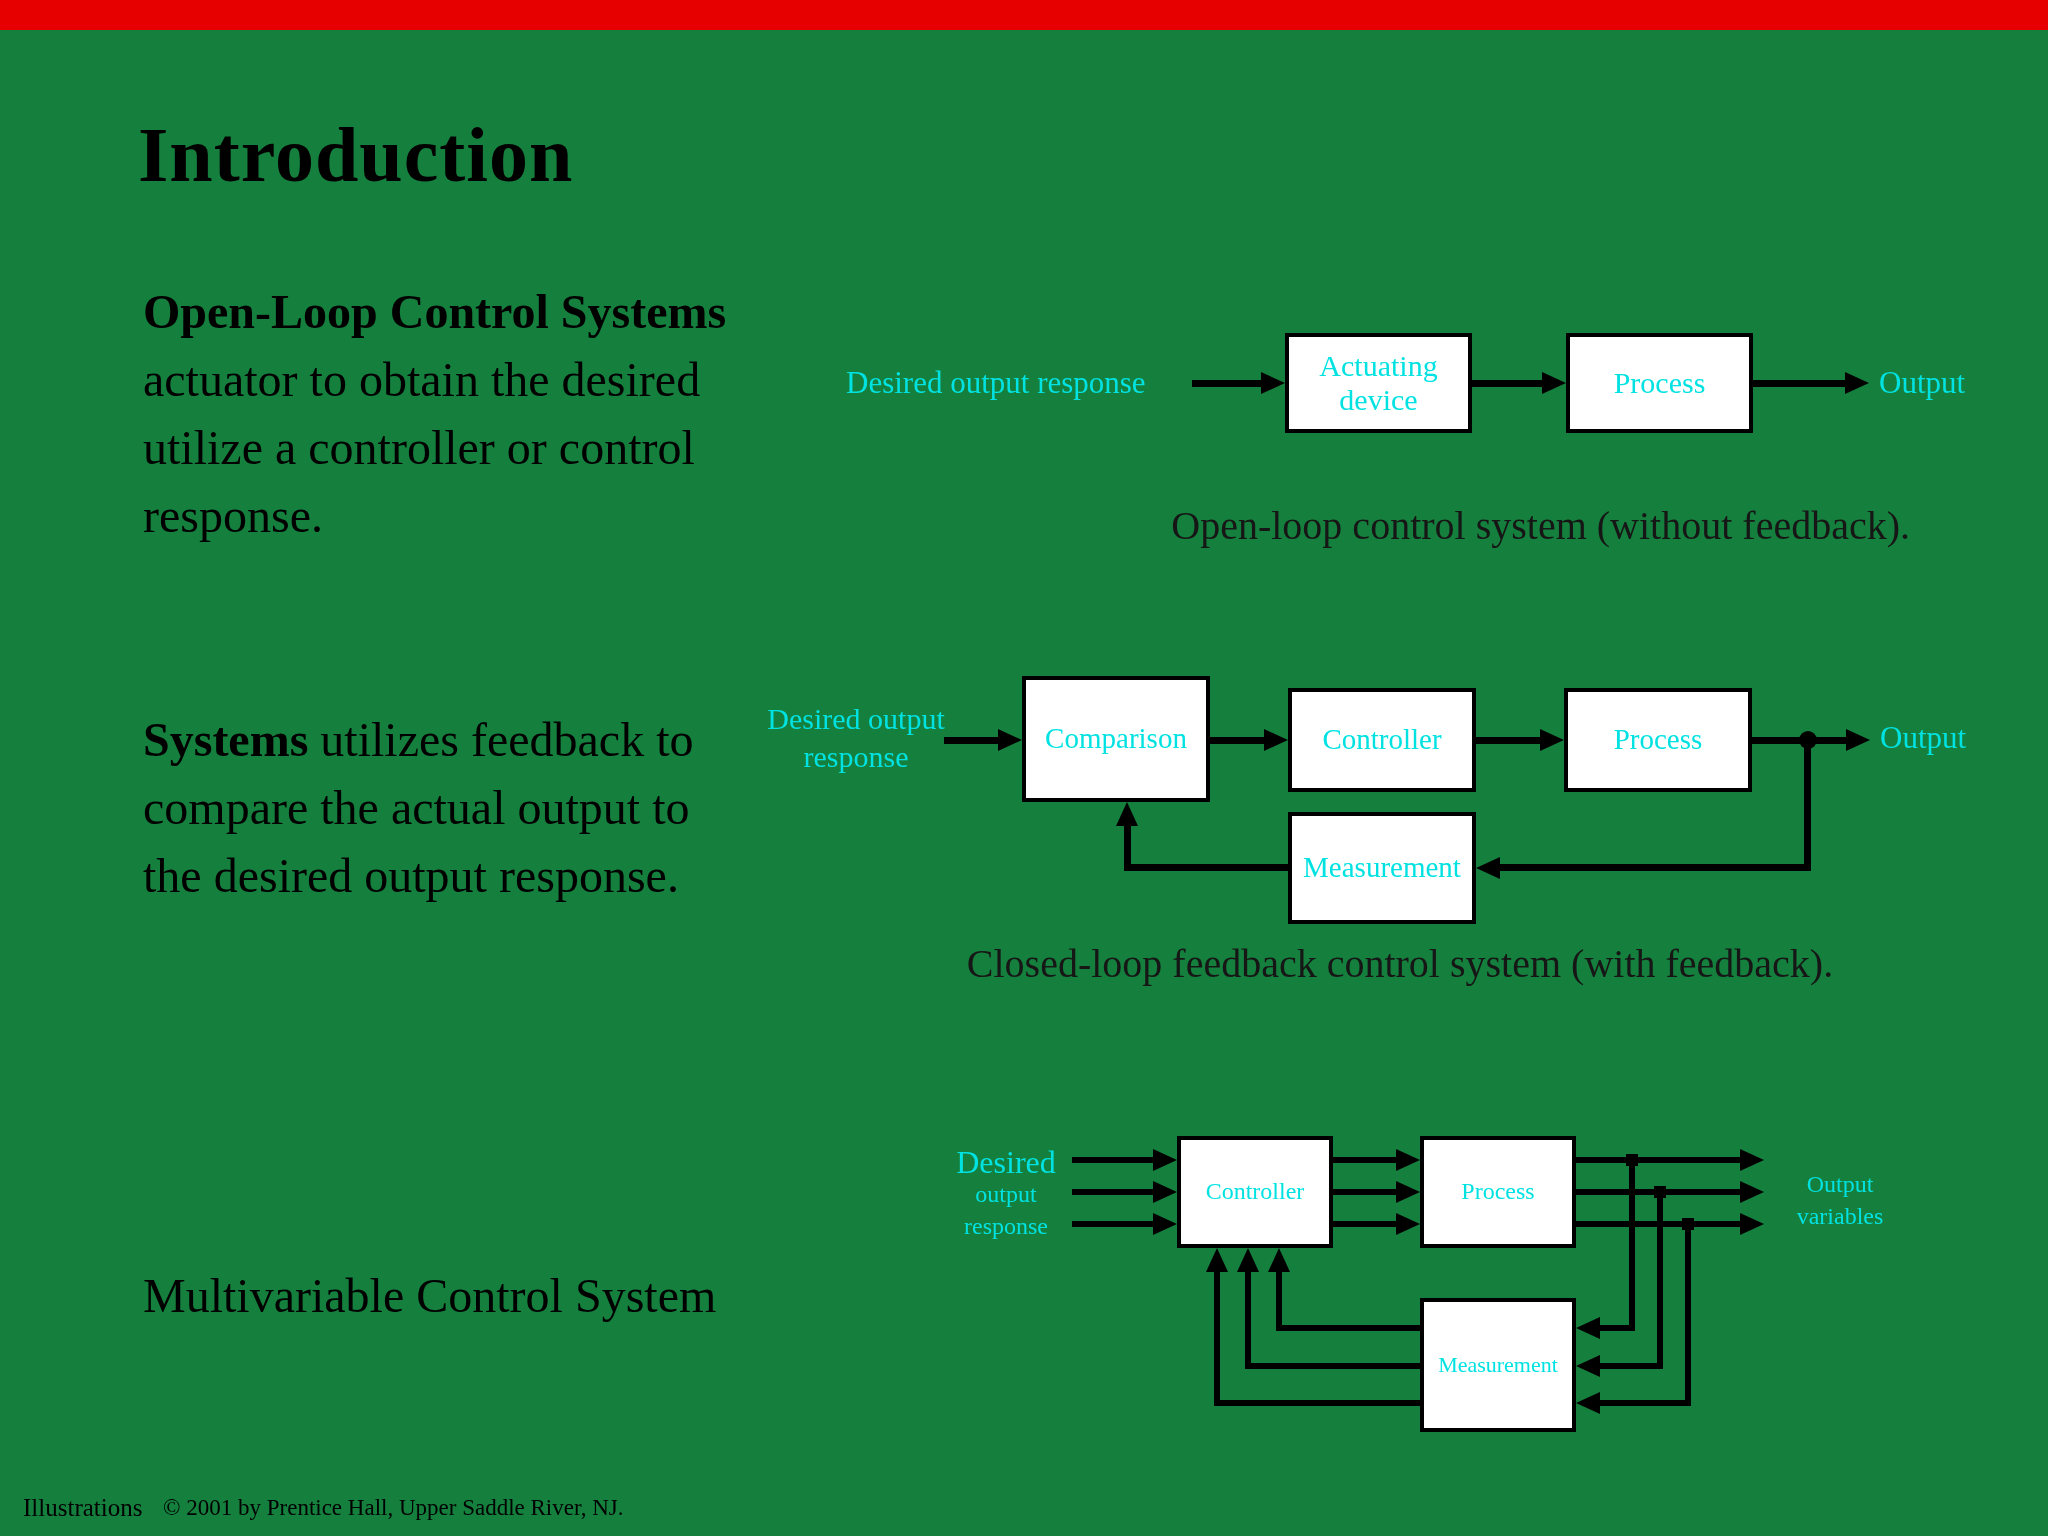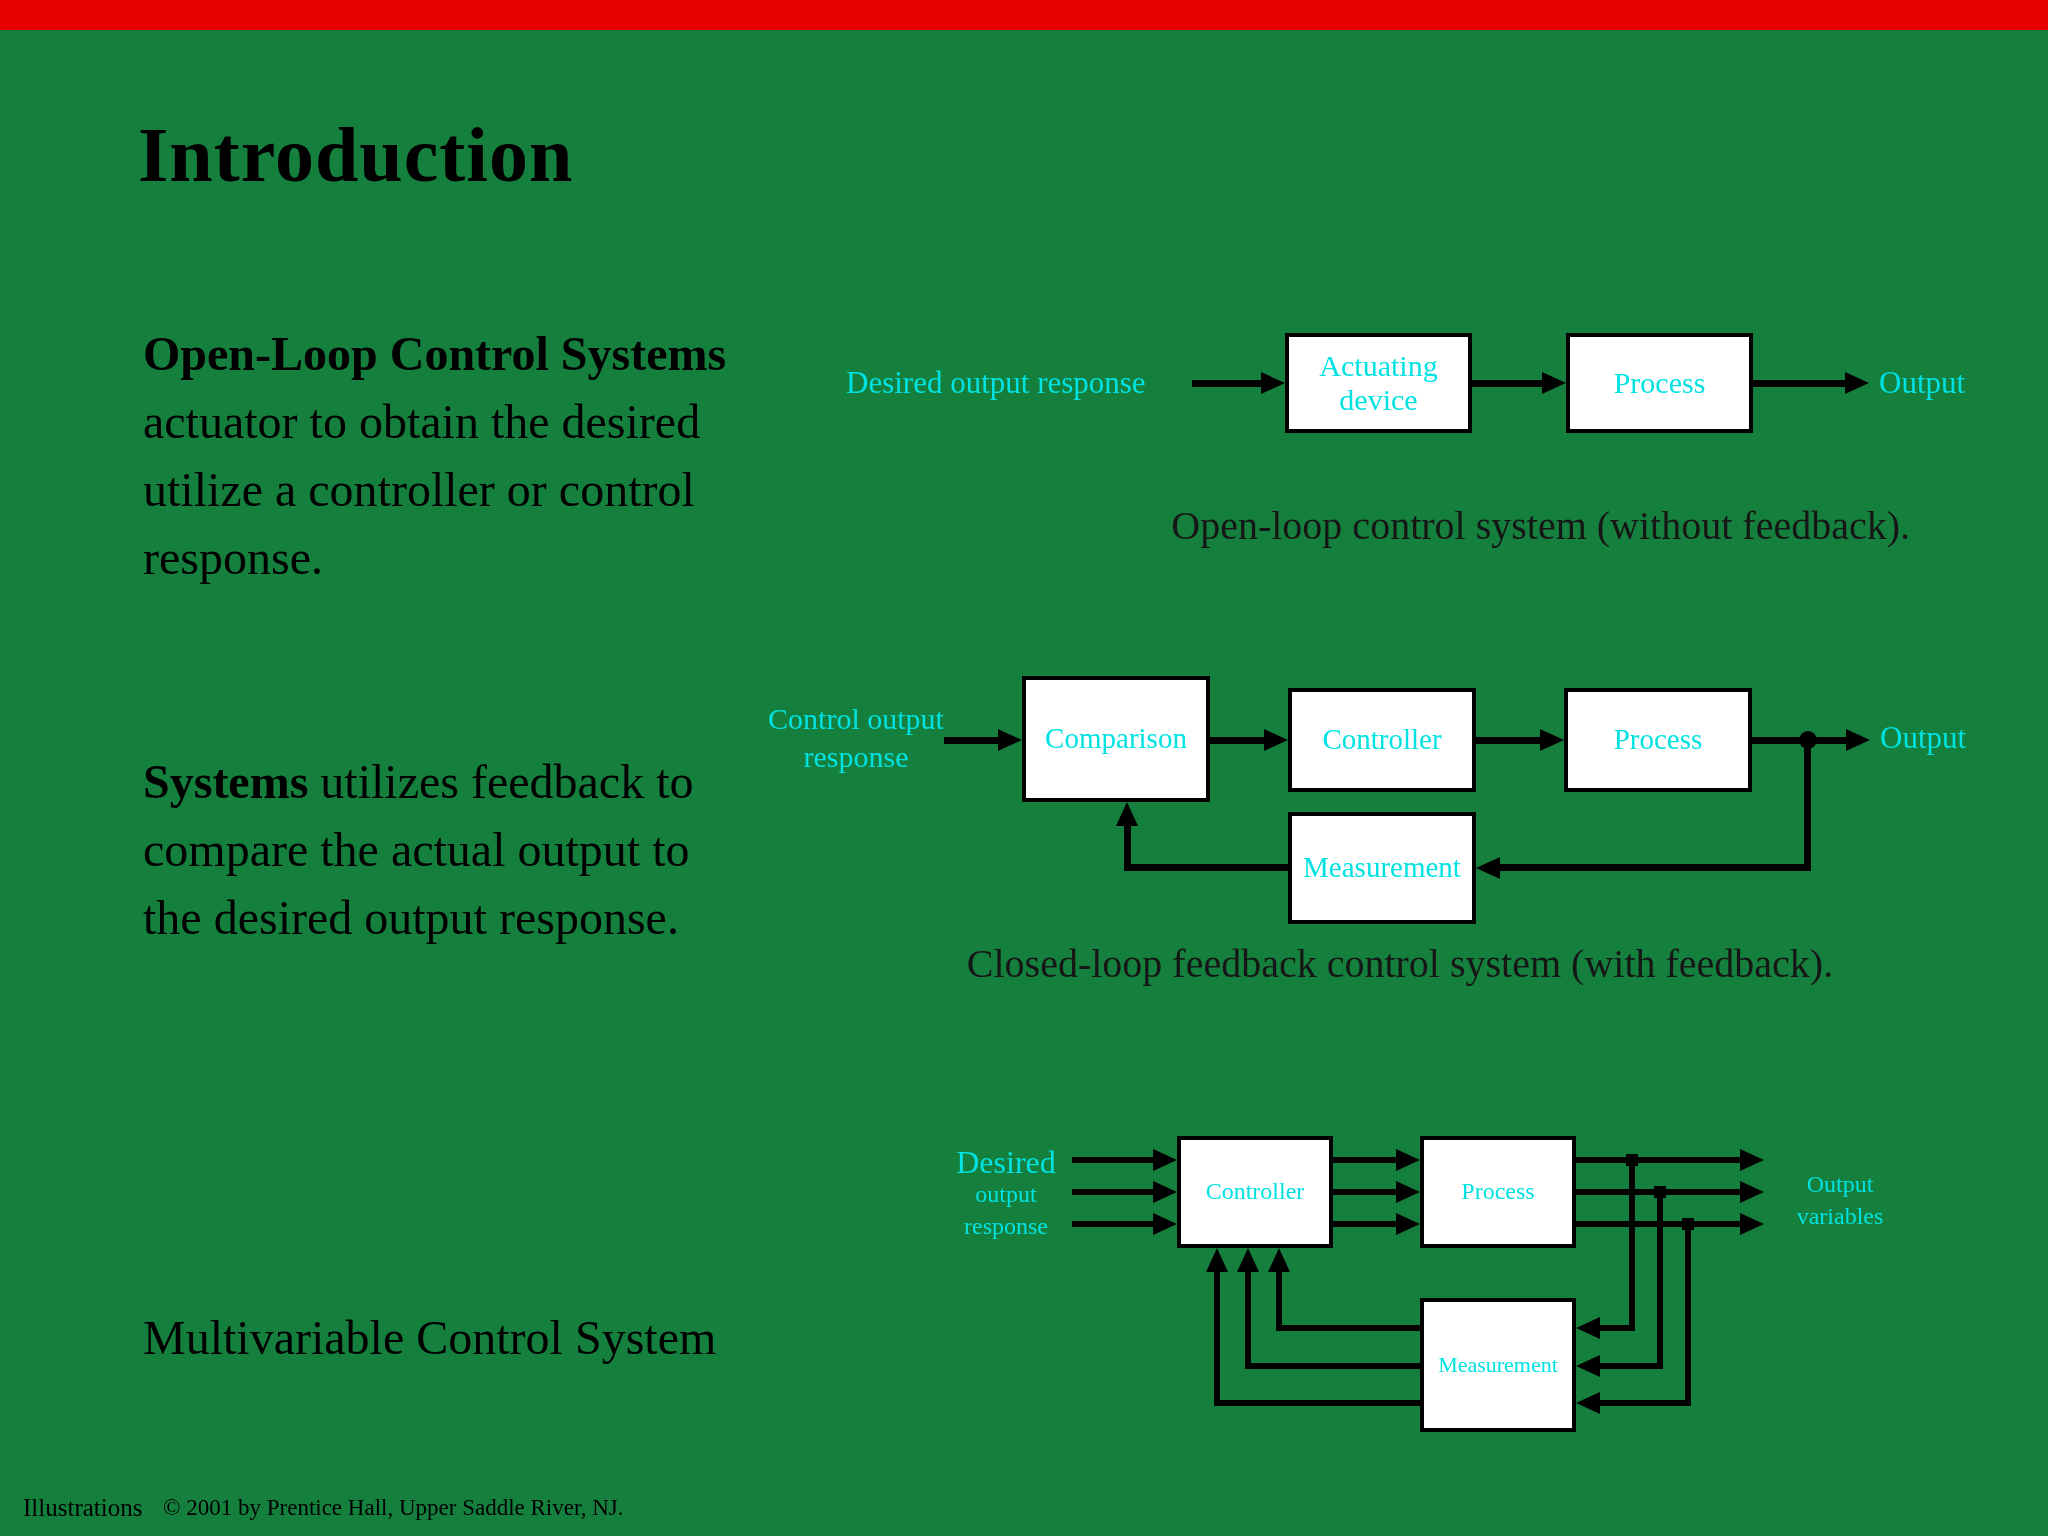--- a/index.html
+++ b/index.html
@@ -2,21 +2,21 @@
 <html style="--cyan: #00e2e2; --red: #e60000;"><head>
 <meta charset="utf-8">
 <style>
   html,body{margin:0;padding:0;background:#888;}
   .slide{
     position:relative; width:2048px; height:1536px; background:#15803d;
     font-family:"Liberation Serif","DejaVu Serif",serif; color:#000; overflow:hidden;
   }
   .topbar{position:absolute;left:0;top:0;width:2048px;height:30px;background:var(--red,#e60000);}
   .title{position:absolute;left:138px;top:110px;font-size:78px;font-weight:bold;letter-spacing:1px;}
-  .para{position:absolute;left:143px;font-size:48px;line-height:68px;white-space:nowrap;margin-top:42px;}
+  .para{position:absolute;left:143px;font-size:48px;line-height:68px;white-space:nowrap;}
   .para b{font-weight:bold;}
   .caption{position:absolute;text-align:center;font-size:40px;color:#161616;white-space:nowrap;}
   .cy{color:var(--cyan,#00e2e2);}
   .dlabel{position:absolute;font-size:31px;line-height:38px;white-space:nowrap;}
   .dlabel.ctr{text-align:center;}
   .dbox{position:absolute;border:4px solid #000;background:#fff;display:flex;align-items:center;
         justify-content:center;text-align:center;box-sizing:border-box;line-height:1.15;}
   .f30{font-size:30px;} .f29{font-size:29px;} .f24{font-size:24px;} .f22{font-size:22px;}
   .hl{position:absolute;background:#000;height:7px;}
   .vl{position:absolute;background:#000;width:7px;}
@@ -63,21 +63,21 @@
   <div class="dbox cy f30" style="left:1285px;top:333px;width:187px;height:100px;">Actuating device</div>
   <div class="hl" style="left:1472px;top:380px;width:72px;"></div>
   <div class="arr arr-r" style="left:1542px;top:372px;"></div>
   <div class="dbox cy f30" style="left:1566px;top:333px;width:187px;height:100px;">Process</div>
   <div class="hl" style="left:1753px;top:380px;width:92px;"></div>
   <div class="arr arr-r" style="left:1845px;top:372px;"></div>
   <div class="dlabel cy" style="left:1879px;top:364px;">Output</div>
   <div class="caption" style="left:1010px;top:502px;width:900px;text-align:right;">Open-loop control system (without feedback).</div>
 
   <div class="dlabel cy ctr" style="left:766px;top:700px;width:180px;font-size:30px;">
-    <div>Control output</div>
+    <div>Desired output</div>
     <div>response</div>
   </div>
   <div class="hl" style="left:944px;top:737px;width:54px;"></div>
   <div class="arr arr-r" style="left:998px;top:729px;"></div>
   <div class="dbox cy f29" style="left:1022px;top:676px;width:188px;height:126px;">Comparison</div>
   <div class="hl" style="left:1210px;top:737px;width:54px;"></div>
   <div class="arr arr-r" style="left:1264px;top:729px;"></div>
   <div class="dbox cy f29" style="left:1288px;top:688px;width:188px;height:104px;">Controller</div>
   <div class="hl" style="left:1476px;top:737px;width:64px;"></div>
   <div class="arr arr-r" style="left:1540px;top:729px;"></div>

